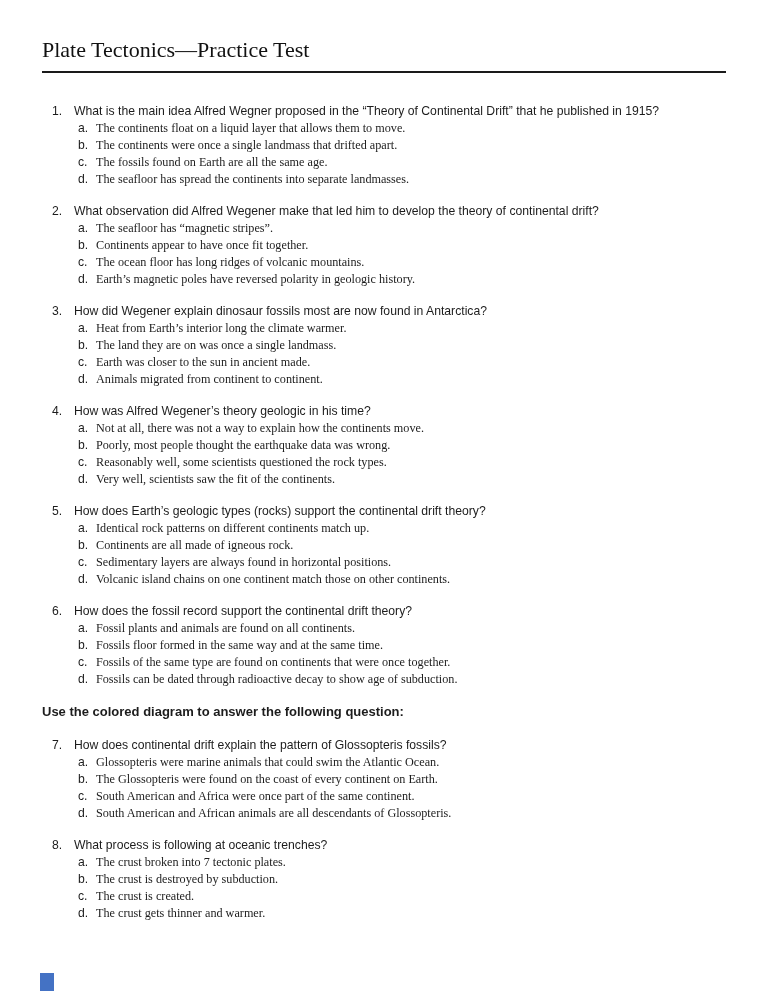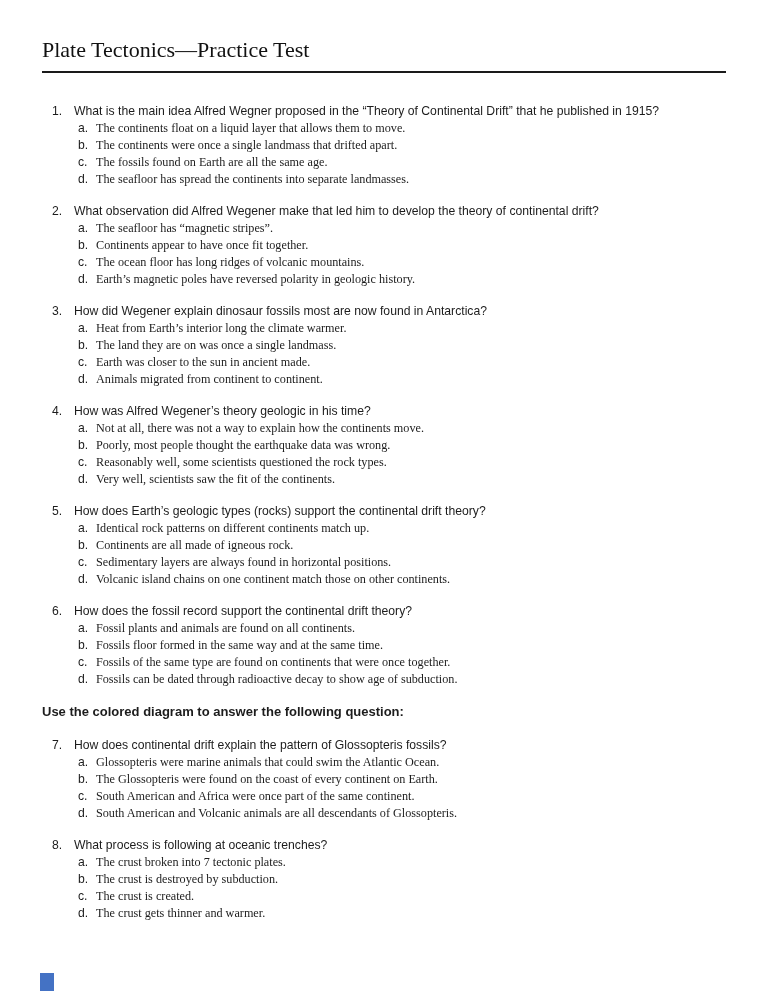--- a/index.html
+++ b/index.html
@@ -264,21 +264,21 @@
     <span class="opt-text">The Glossopteris were found on the coast of every continent on Earth.</span>
   </div>
 
   <div class="opt-row">
     <span class="opt-letter">c.</span>
     <span class="opt-text">South American and Africa were once part of the same continent.</span>
   </div>
 
   <div class="opt-row">
     <span class="opt-letter">d.</span>
-    <span class="opt-text">South American and Volcanic animals are all descendants of Glossopteris.</span>
+    <span class="opt-text">South American and African animals are all descendants of Glossopteris.</span>
   </div>
 </div>
   </div>
 
   <div class="question-block">
     <div class="q-row">
       <span class="q-num">8.</span>
       <span class="q-text">What process is following at oceanic trenches?</span>
     </div>
     <div class="options">

